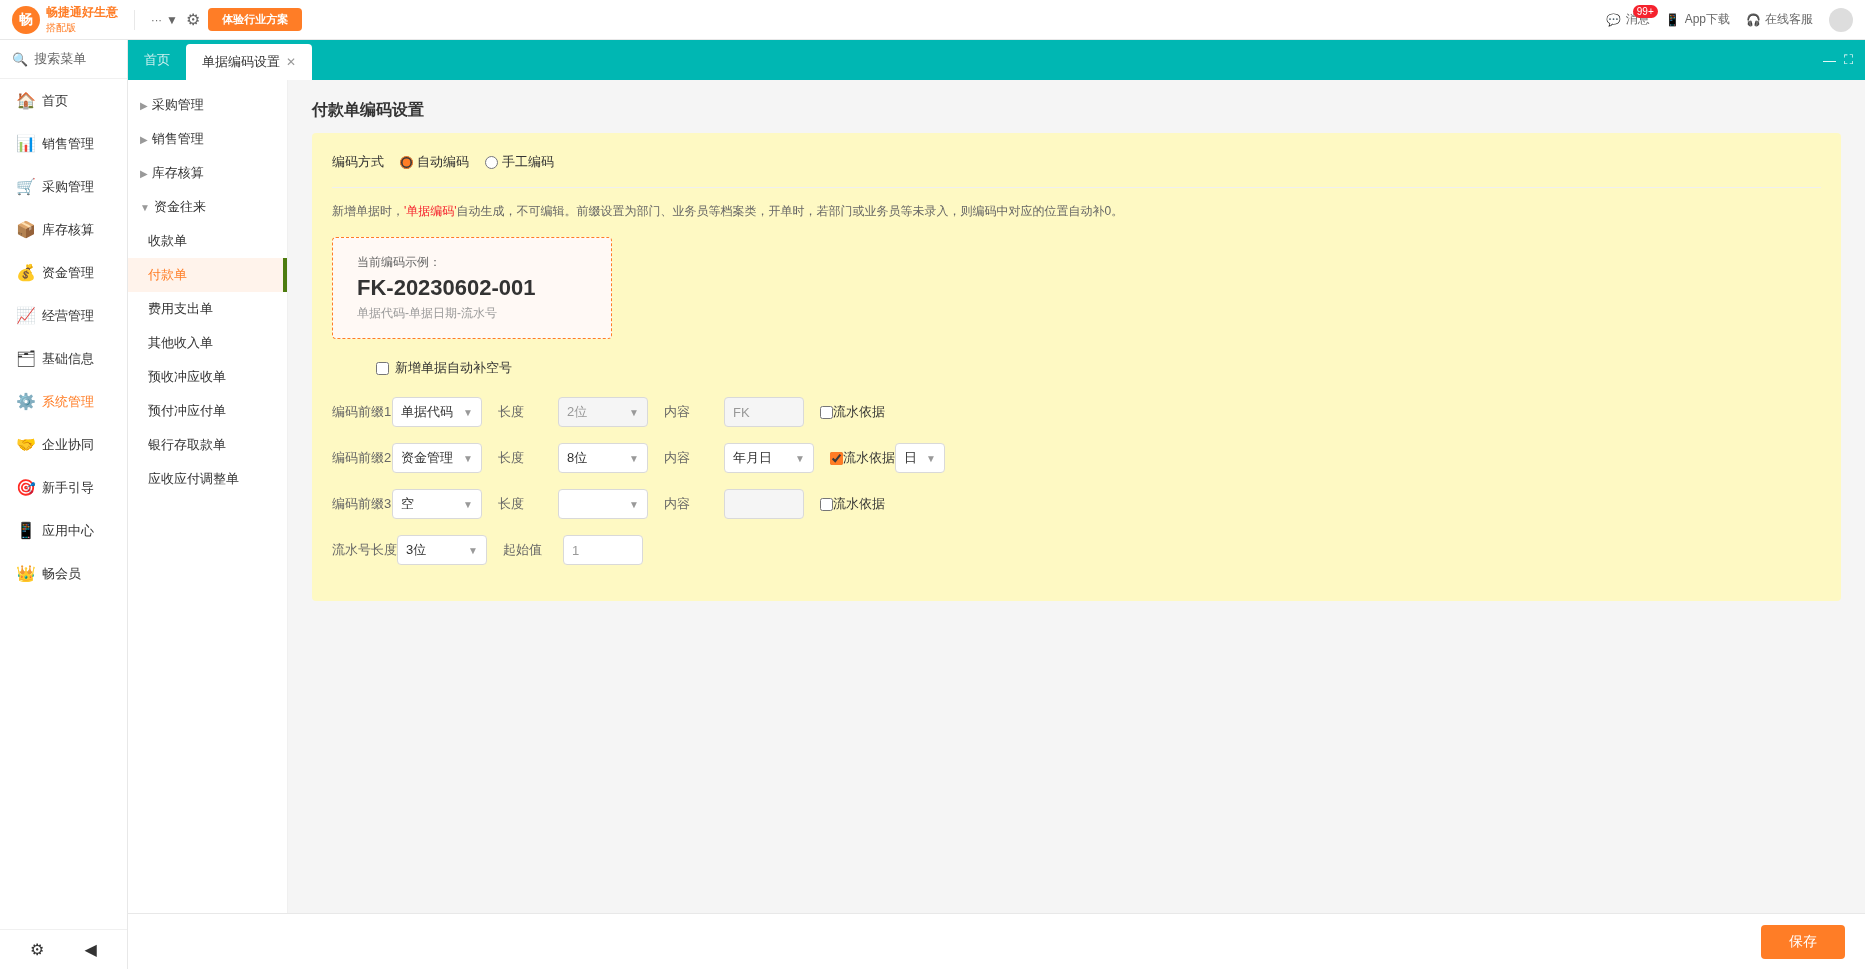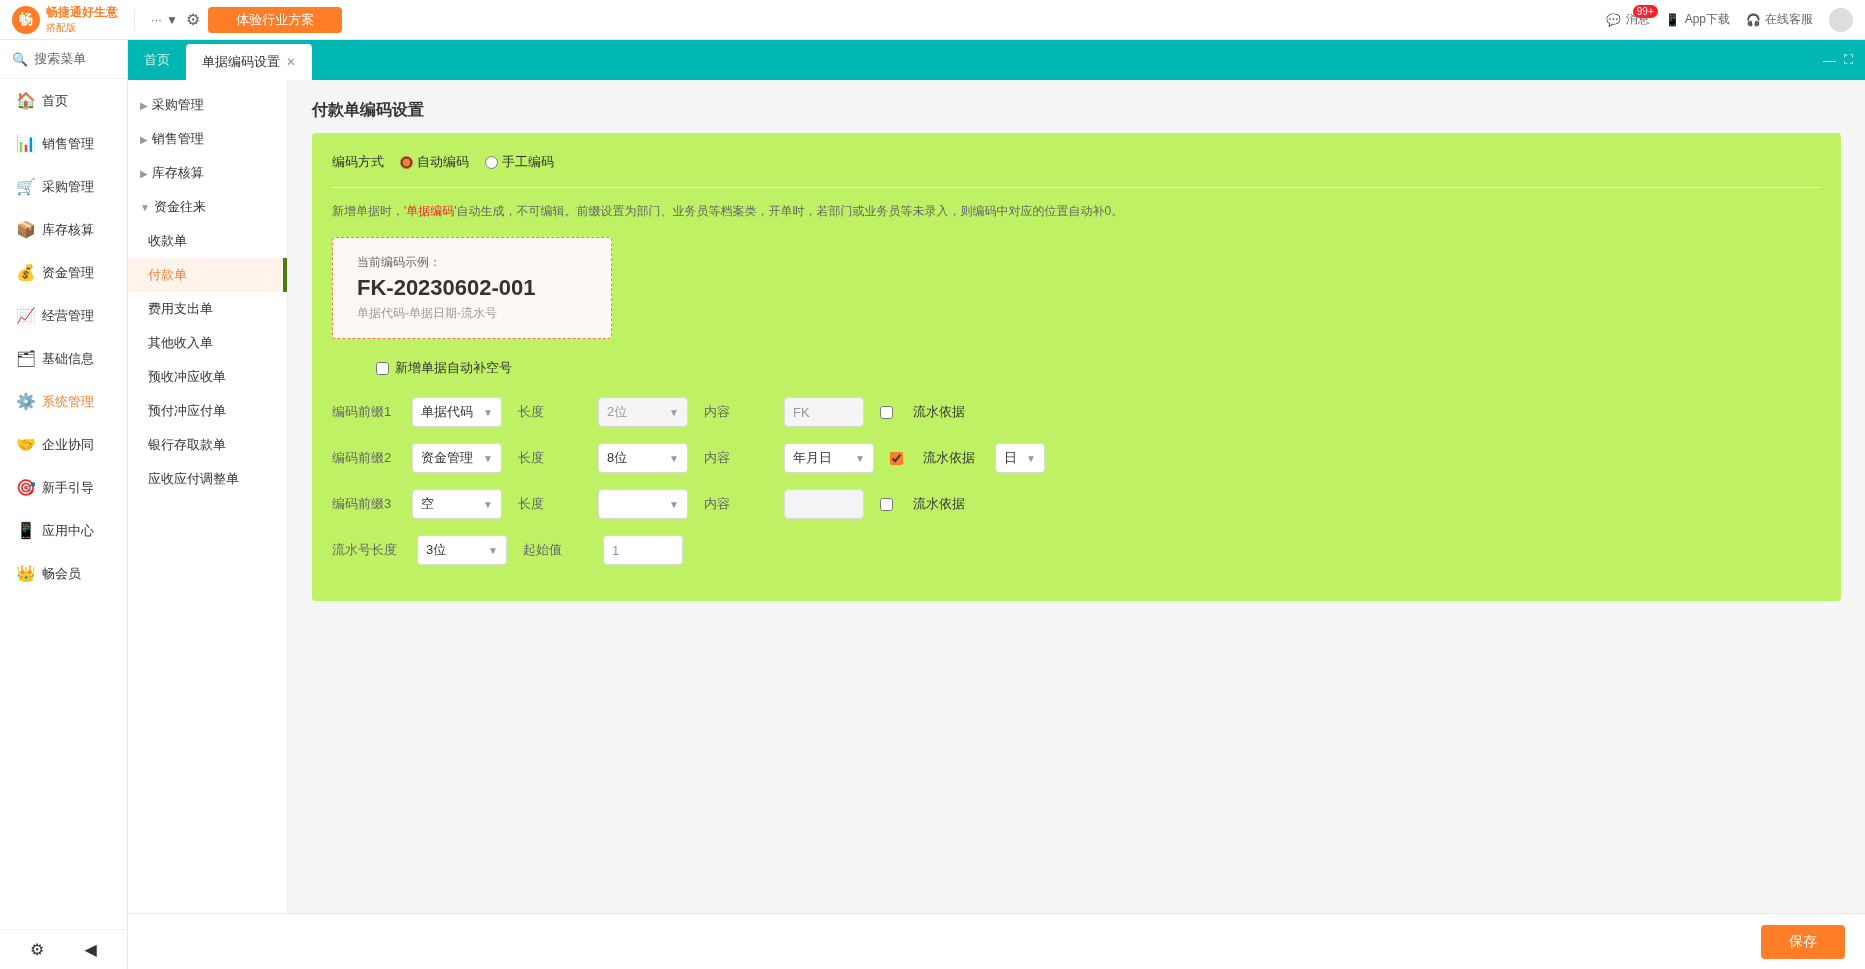--- a/index.html
+++ b/index.html
@@ -6,21 +6,21 @@
     body { font-family: 'Microsoft YaHei', Arial, sans-serif; font-size: 13px; background: #f5f5f5; color: #333; display: flex; flex-direction: column; height: 100vh; overflow: hidden; }
 
     
     .top-bar { height: 40px; background: #fff; border-bottom: 1px solid #e8e8e8; display: flex; align-items: center; padding: 0 12px; justify-content: space-between; z-index: 100; }
     .top-bar-left { display: flex; align-items: center; gap: 10px; }
     .logo-area { display: flex; align-items: center; gap: 6px; }
     .logo-icon { width: 28px; height: 28px; background: #ff7d26; border-radius: 50%; display: flex; align-items: center; justify-content: center; color: white; font-size: 14px; font-weight: bold; }
     .top-bar-center { display: flex; align-items: center; gap: 8px; }
     .dropdown-btn { display: flex; align-items: center; gap: 4px; cursor: pointer; color: #666; font-size: 12px; }
     .settings-btn { color: #666; cursor: pointer; font-size: 16px; }
-    .try-btn { background: #ff7d26; color: white; border: none; border-radius: 4px; padding: 4px 28px; cursor: pointer; font-size: 13px; }
+    .try-btn { background: #ff7d26; color: white; border: none; border-radius: 4px; padding: 4px 14px; cursor: pointer; font-size: 11px; font-weight: bold; }
     .top-bar-right { display: flex; align-items: center; gap: 16px; font-size: 12px; color: #666; }
     .msg-btn { display: flex; align-items: center; gap: 4px; cursor: pointer; position: relative; }
     .badge { background: #f5222d; color: white; font-size: 10px; border-radius: 8px; padding: 1px 4px; position: absolute; top: -6px; right: -8px; }
     .top-right-item { display: flex; align-items: center; gap: 4px; cursor: pointer; }
     .user-avatar { width: 24px; height: 24px; background: #ddd; border-radius: 50%; }
 
     
     .main-wrapper { display: flex; flex: 1; overflow: hidden; }
 
     
@@ -48,40 +48,40 @@
     .sub-menu-header { display: flex; align-items: center; gap: 4px; padding: 8px 12px; font-size: 13px; color: #333; cursor: pointer; }
     .sub-menu-header .arrow { font-size: 10px; color: #999; }
     .sub-menu-item { padding: 8px 20px; font-size: 13px; color: #333; cursor: pointer; }
     .sub-menu-item.active { background: #fff3eb; color: #ff7d26; border-right: 2px solid #ff7d26; }
 
     
     .main-content { flex: 1; overflow-y: auto; padding: 20px 24px; background: #f5f5f5; }
     .page-title { font-size: 16px; font-weight: bold; color: #333; margin-bottom: 12px; }
 
     
-    .settings-card { background: #bef264; border-radius: 4px; padding: 20px; }
+    .settings-card { background: #fef9c3; border-radius: 4px; padding: 20px; }
     .encode-method { display: flex; align-items: center; gap: 16px; margin-bottom: 16px; font-size: 13px; }
     .radio-option { display: flex; align-items: center; gap: 4px; cursor: pointer; }
     .radio-option input { accent-color: #ff7d26; }
 
     .info-text { font-size: 12px; color: #666; margin-bottom: 16px; line-height: 1.6; }
     .info-text span { color: #ff4d4f; }
 
     
     .preview-box { border: 1px dashed #ff7d26; background: #fff9f5; border-radius: 4px; padding: 16px 24px; display: inline-block; margin-bottom: 20px; min-width: 280px; }
     .preview-label { font-size: 12px; color: #666; margin-bottom: 4px; }
     .preview-code { font-size: 22px; font-weight: bold; color: #333; margin-bottom: 4px; }
     .preview-desc { font-size: 12px; color: #999; }
 
     
     .auto-fill-row { display: flex; align-items: center; gap: 6px; margin-bottom: 20px; font-size: 13px; padding-left: 44px; }
 
     
     .form-row { display: flex; align-items: center; gap: 16px; margin-bottom: 16px; flex-wrap: wrap; }
-    .form-item { display: flex; align-items: center; gap: 20px; }
+    .form-item { display: flex; align-items: center; gap: 0; }
     .form-label { color: #666; font-size: 13px; white-space: nowrap; min-width: 60px; }
     .form-select { border: 1px solid #d9d9d9; border-radius: 4px; padding: 4px 8px; font-size: 13px; background: #fff; display: flex; align-items: center; gap: 4px; cursor: pointer; min-width: 90px; height: 30px; }
     .form-select .arrow { color: #999; font-size: 10px; margin-left: auto; }
     .form-input { border: 1px solid #d9d9d9; border-radius: 4px; padding: 4px 8px; font-size: 13px; background: #fff; height: 30px; min-width: 60px; color: #999; }
     .form-input.readonly { background: #f5f5f5; }
 
     
     .separator-row { display: flex; align-items: center; gap: 12px; margin-bottom: 20px; font-size: 13px; }
     .separator-label { color: #666; }
     .sep-radio { display: flex; align-items: center; gap: 4px; cursor: pointer; }

